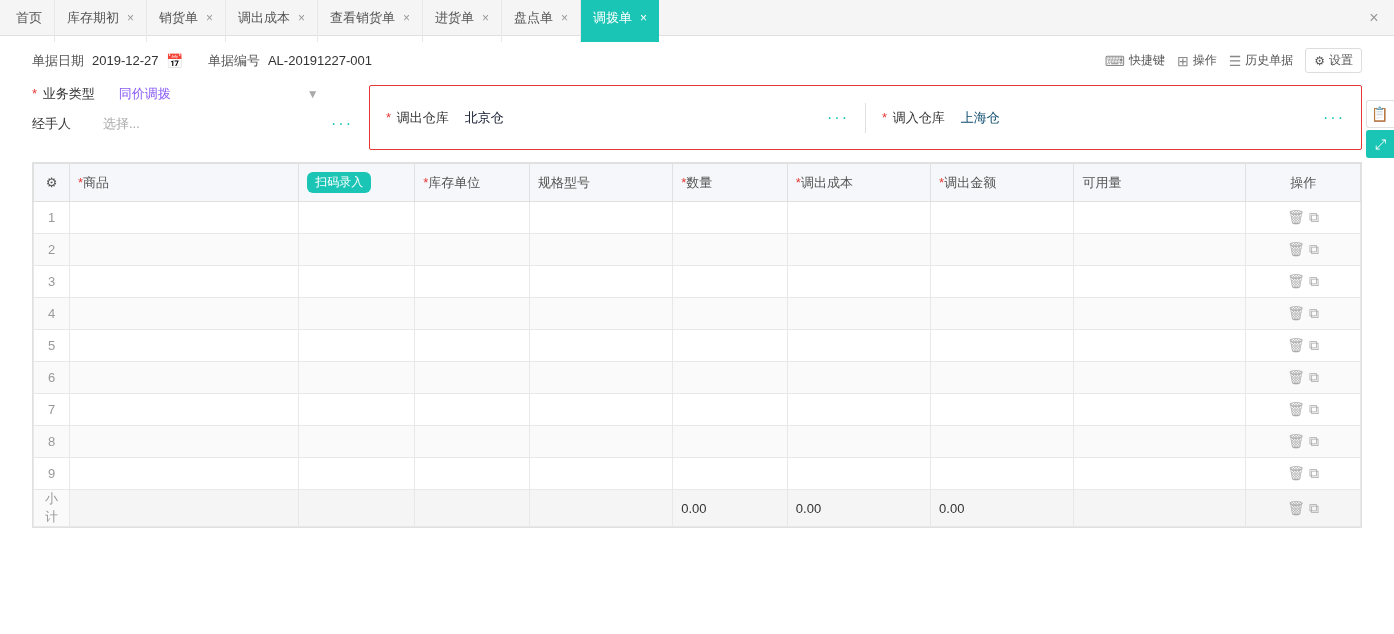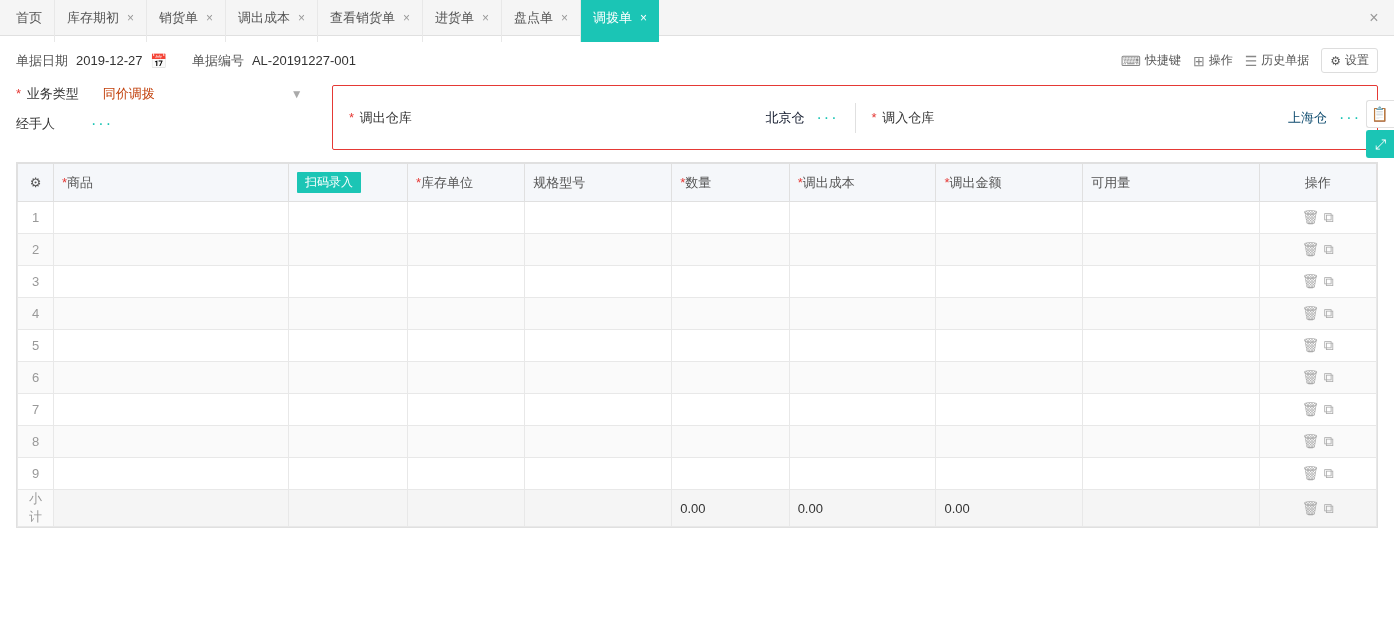--- a/index.html
+++ b/index.html
@@ -46,21 +46,21 @@
       display: flex;
       align-items: center;
       justify-content: center;
       cursor: pointer;
       font-size: 16px;
       color: #999;
     }
 
     
     .content {
-      padding: 12px 16px;
+      padding: 12px 32px;
       background: #fff;
     }
 
     
     .header-row {
       display: flex;
       align-items: center;
       margin-bottom: 12px;
       gap: 24px;
     }
@@ -125,36 +125,35 @@
     }
     .form-right {
       flex: 1;
       border: 1.5px solid #e53935;
       border-radius: 2px;
       padding: 12px 16px;
       display: flex;
       align-items: center;
       gap: 0;
       min-height: 65px;
-      text-align: right;
     }
     .form-field {
       display: flex;
       gap: 24px;
     }
     .required-star { color: #e53935; margin-right: 2px; }
     .dropdown-field {
       display: flex;
       align-items: center;
       gap: 8px;
       min-width: 200px;
     }
     .dropdown-value {
       flex: 1;
-      color: #c2410c;
+      color: #8b5cf6;
     }
     .dropdown-arrow {
       color: #aaa;
       font-size: 12px;
     }
     .more-dots {
       color: #1bc5b5;
       cursor: pointer;
       font-size: 16px;
       letter-spacing: 2px;
@@ -215,21 +214,21 @@
       text-align: center;
     }
     .col-product { min-width: 160px; }
     .col-scan {
       min-width: 80px;
     }
     .scan-btn {
       background: #1bc5b5;
       color: #fff;
       border: none;
-      border-radius: 1px;
+      border-radius: 6px;
       padding: 2px 8px;
       cursor: pointer;
       font-size: 12px;
     }
     .col-unit { min-width: 80px; }
     .col-spec { min-width: 100px; }
     .col-qty { min-width: 80px; }
     .col-cost { min-width: 100px; }
     .col-amount { min-width: 100px; }
     .col-avail { min-width: 120px; }
@@ -354,20 +353,23 @@
           <span>业务类型</span>
         </span>
         <div class="dropdown-field">
           <span class="dropdown-value">同价调拨</span>
           <span class="dropdown-arrow">▼</span>
         </div>
       </div>
 
       <div class="form-field">
         <span style="margin-right:8px;">经手人</span>
+        <div class="dropdown-field">
+          <span class="dropdown-value" style="color:#aaa;">选择...</span>
+        </div>
         <span class="more-dots">···</span>
       </div>
     </div>
 
     <div class="form-right">
 
       <div class="warehouse-item">
         <span>
           <span class="required-star">*</span>
           <span>调出仓库</span>

